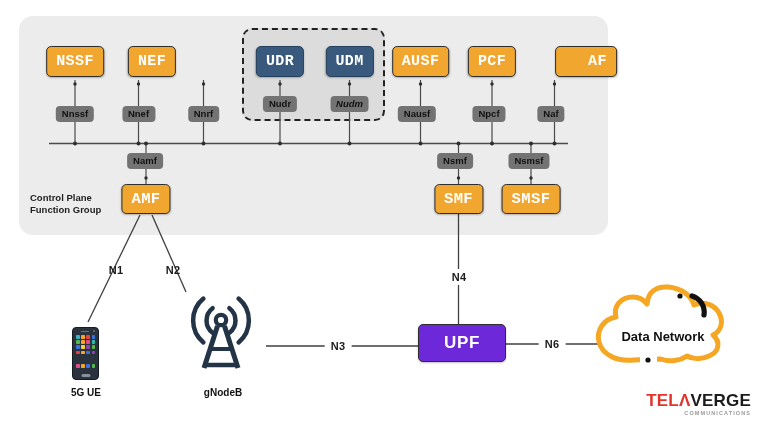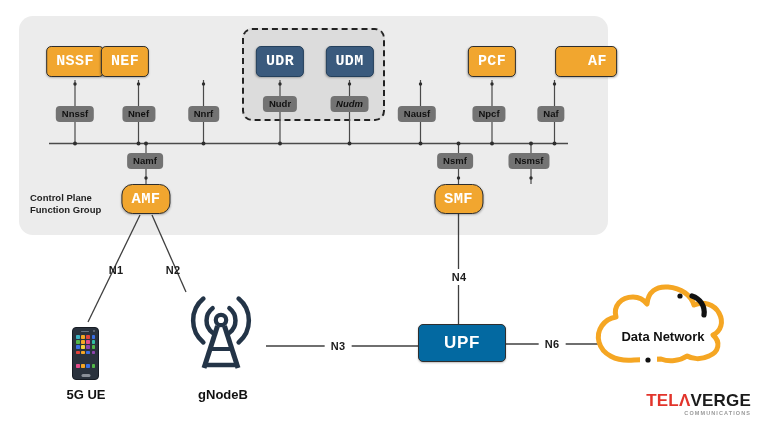--- a/index.html
+++ b/index.html
@@ -19,49 +19,49 @@
   
   .nf{
     position:absolute;transform:translateX(-50%);
     height:31px;display:flex;align-items:center;justify-content:center;
     padding:0 9px;box-sizing:border-box;
     background:#F1A62F;border:1.6px solid #2e2e2e;border-radius:5px;
     color:#fff;font-weight:bold;font-size:15px;letter-spacing:.4px;
     box-shadow:0 1px 2px rgba(0,0,0,.25);white-space:nowrap;font-family:Liberation Mono, monospace;
   }
   .nf.blue{background:#3A5A7D;border-color:#24405c;}
-  .nf.row2{height:30px;font-size:15.5px;border-radius:11px;}
+  .nf.row2{height:30px;font-size:15.5px;}
   
   .chip{
     position:absolute;transform:translateX(-50%);
     background:#737373;color:#111;font-weight:bold;font-size:9.5px;
     padding:3px 6px;border-radius:4px;white-space:nowrap;line-height:1;
   }
   .group-label{
     position:absolute;left:30px;top:192px;
     font-size:9.5px;font-weight:bold;color:#222;line-height:11.5px;
   }
   
   .upf{
     position:absolute;left:418px;top:324px;width:88px;height:38px;
     display:flex;align-items:center;justify-content:center;box-sizing:border-box;
-    background:#0369a1;border:1.8px solid #2e2e2e;border-radius:5px;
+    background:#6d28d9;border:1.8px solid #2e2e2e;border-radius:5px;
     color:#fff;font-weight:bold;font-size:17px;letter-spacing:.6px;
     box-shadow:0 1px 2px rgba(0,0,0,.25);
   }
   
   .edge-label{
     position:absolute;transform:translate(-50%,-50%);
     font-size:11px;font-weight:bold;color:#1c1c1c;letter-spacing:.3px;
   }
   .edge-label.bg{background:#fff;padding:2px 6px;}
   
   .node-caption{
     position:absolute;transform:translateX(-50%);
-    font-size:13px;font-weight:bold;color:#111;white-space:nowrap;
+    font-size:10px;font-weight:bold;color:#111;white-space:nowrap;
   }
   .dn-caption{
     position:absolute;transform:translate(-50%,-50%);
     font-size:13px;font-weight:bold;color:#111;white-space:nowrap;
   }
   
   #wires{position:absolute;left:0;top:0;pointer-events:none;}
   
   .phone{
     position:absolute;left:72px;top:327px;width:27px;height:53px;
@@ -167,41 +167,43 @@
            C 680 361, 669 362, 661 359
            Z" fill="#ffffff" stroke="#F5A623" stroke-width="5" stroke-linejoin="round"></path>
       <rect x="640" y="355" width="17" height="9" fill="#ffffff"></rect>
       <circle cx="648" cy="360" r="2.6" fill="#111"></circle>
       <circle cx="680" cy="296" r="2.6" fill="#111"></circle>
       <path d="M 692 296 A 17 17 0 0 1 704 315" fill="none" stroke="#111" stroke-width="5.2" stroke-linecap="round"></path>
     </g>
   </svg>
 
   <div class="nf" style="left:75px;top:46px;">NSSF</div>
-  <div class="nf" style="left:125px;top:46px;">NEF</div>
+  <div class="nf" style="left:152px;top:46px;">NEF</div>
   <div class="nf blue" style="left:280px;top:46px;">UDR</div>
   <div class="nf blue" style="left:349.5px;top:46px;">UDM</div>
+  <div class="nf" style="left:420.5px;top:46px;">AUSF</div>
   <div class="nf" style="left:492px;top:46px;">PCF</div>
   <div class="nf" style="left:586px;top:46px;padding-left:32px;">AF</div>
 
   <div class="chip" style="left:75px;top:106px;">Nnssf</div>
   <div class="chip" style="left:138.5px;top:106px;">Nnef</div>
   <div class="chip" style="left:203.5px;top:106px;">Nnrf</div>
   <div class="chip" style="left:280px;top:96px;">Nudr</div>
   <div class="chip" style="left:349.5px;top:96px;font-style:italic;">Nudm</div>
   <div class="chip" style="left:417px;top:106px;">Nausf</div>
   <div class="chip" style="left:489px;top:106px;">Npcf</div>
   <div class="chip" style="left:551px;top:106px;">Naf</div>
 
   <div class="chip" style="left:145px;top:153px;">Namf</div>
   <div class="chip" style="left:455px;top:153px;">Nsmf</div>
   <div class="chip" style="left:529px;top:153px;">Nsmsf</div>
 
   <div class="nf row2" style="left:146px;top:184px;">AMF</div>
   <div class="nf row2" style="left:458.5px;top:184px;">SMF</div>
+  <div class="nf row2" style="left:531px;top:184px;">SMSF</div>
 
   <div class="group-label">
     <div>Control Plane</div>
     <div>Function Group</div>
   </div>
 
   <div class="edge-label" style="left:116px;top:270px;">N1</div>
   <div class="edge-label" style="left:173px;top:270px;">N2</div>
   <div class="edge-label bg" style="left:338px;top:346px;">N3</div>
   <div class="edge-label bg" style="left:459px;top:277px;">N4</div>

